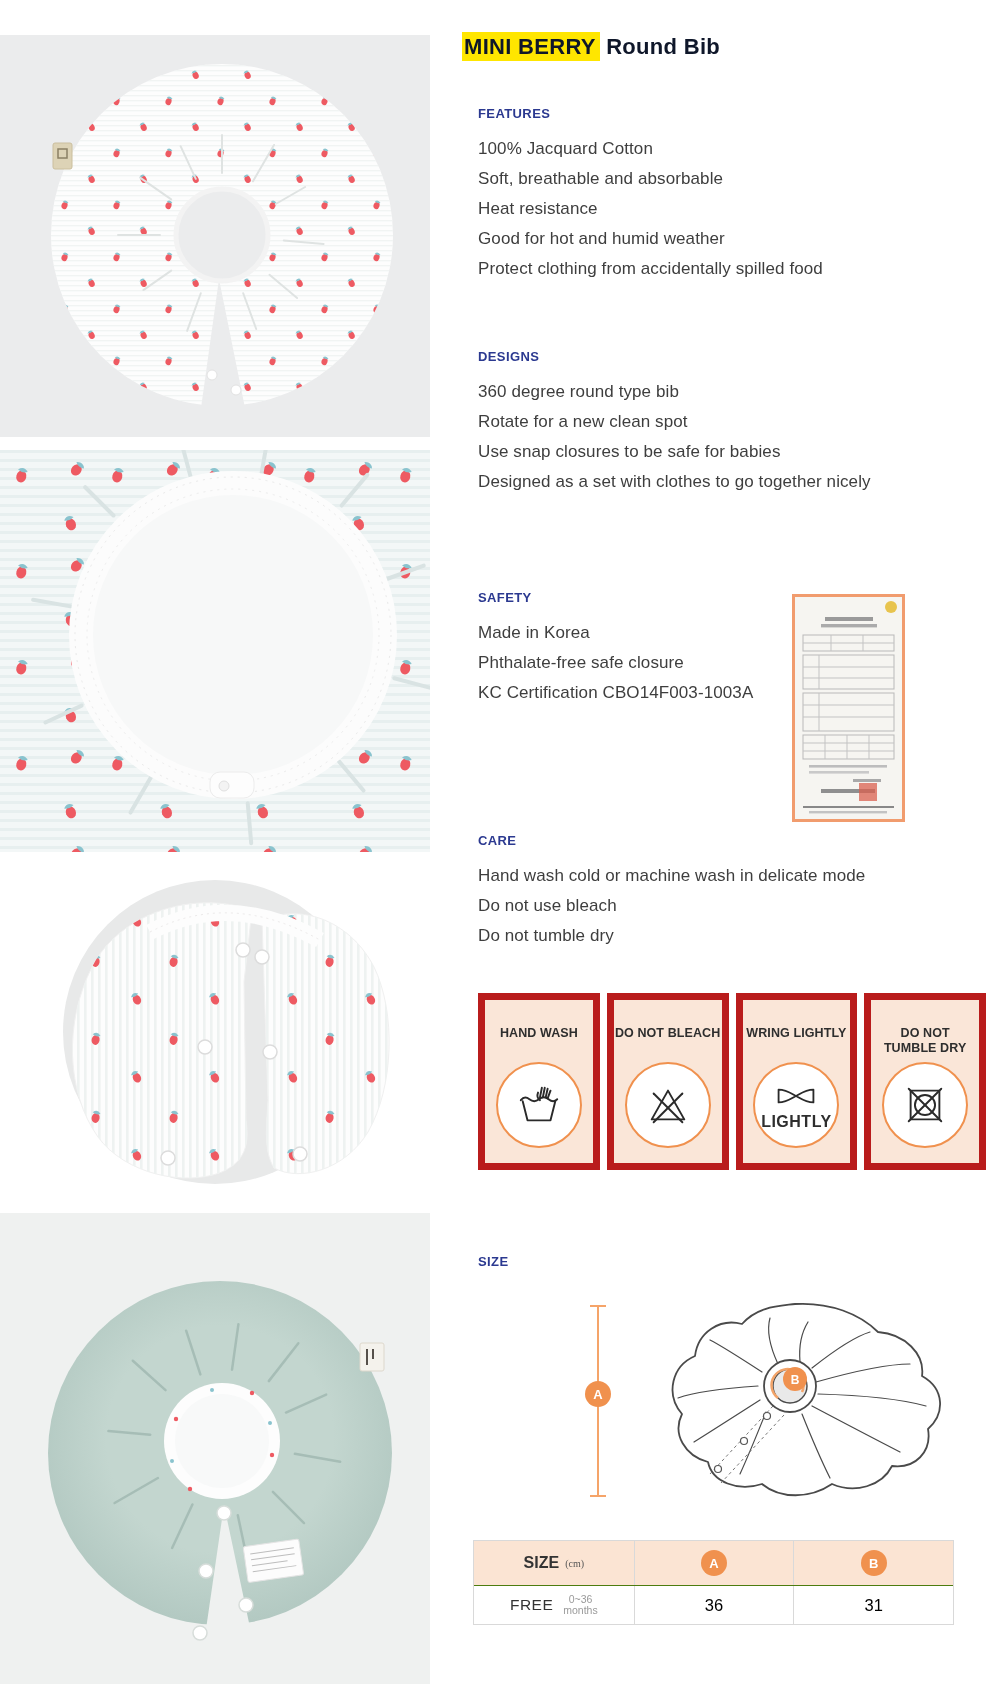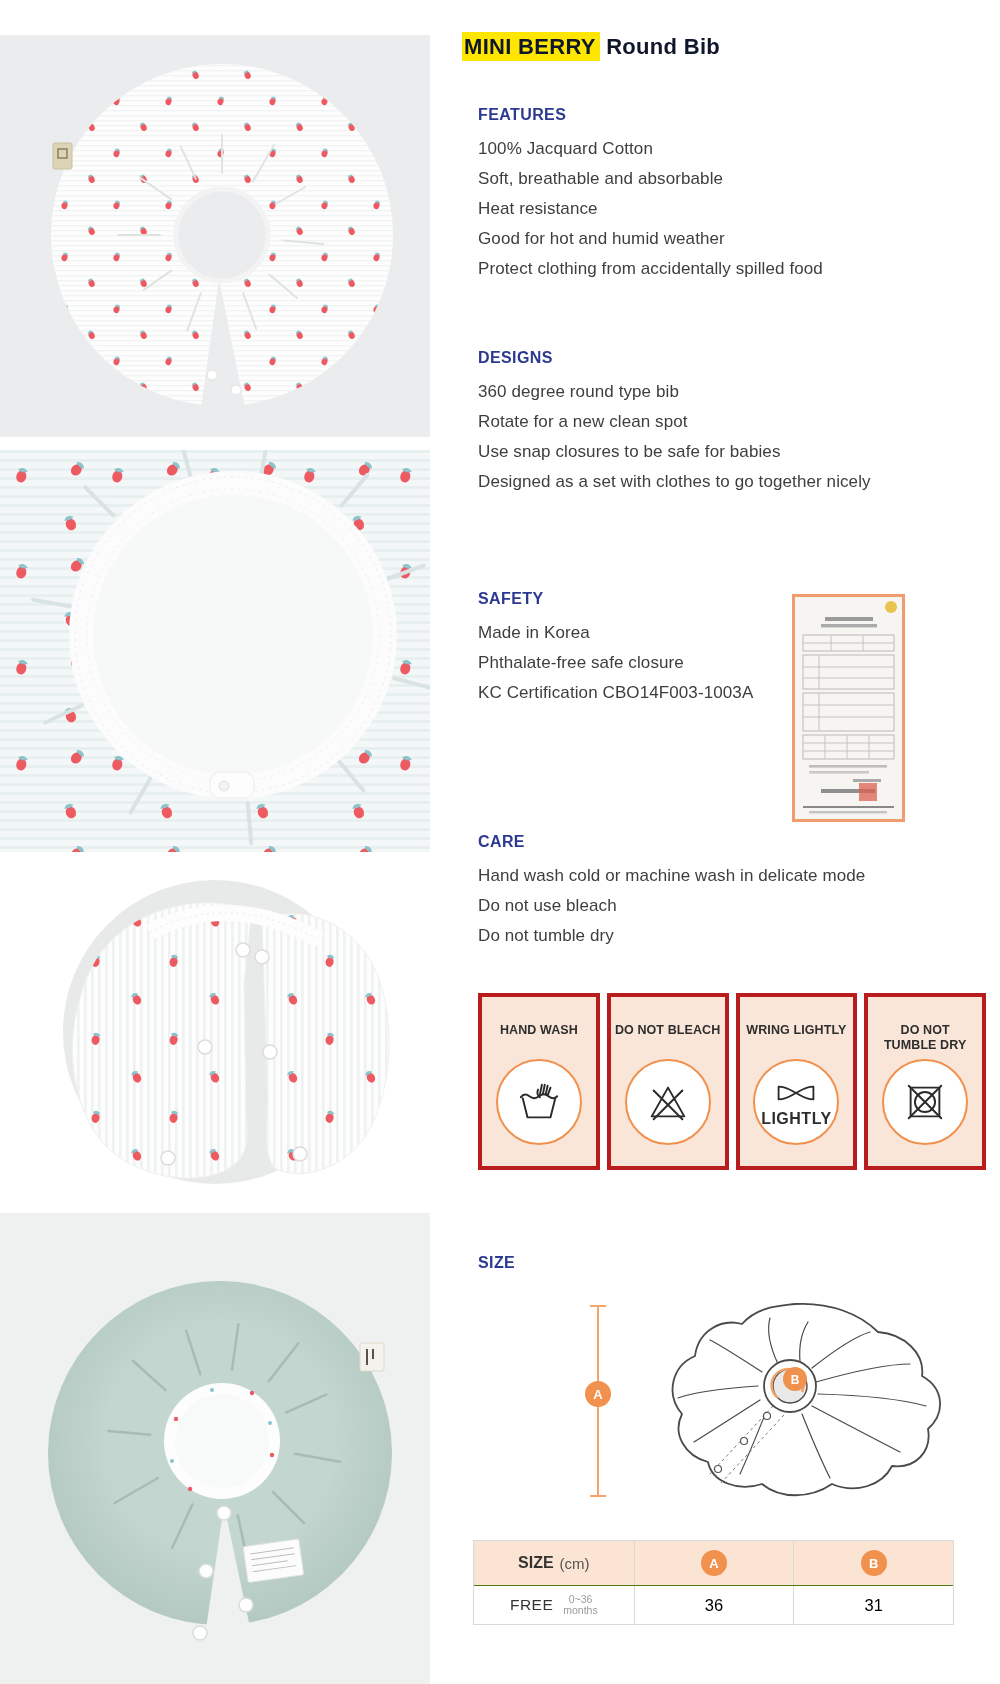--- a/index.html
+++ b/index.html
@@ -7,55 +7,55 @@
        font-family:"Liberation Sans",sans-serif;color:#3e3e3e;}
   .abs{position:absolute;}
 
   
   .photo{left:0;width:430px;overflow:hidden;}
   .photo svg{display:block;}
 
   
   .title{left:462px;top:34px;font-size:22px;font-weight:bold;color:#0f172a;letter-spacing:.3px;}
   .title .hl{background:#ffe600;padding:2px 4px 2px 2px;}
-  .sec-head{font-size:16px;font-weight:bold;color:#2b3990;letter-spacing:.4px;}
+  .sec-head{font-size:13px;font-weight:bold;color:#2b3990;letter-spacing:.4px;}
   .sec-lines{font-size:17px;line-height:30px;color:#3e3e3e;letter-spacing:.1px;white-space:nowrap;}
   .features-head{left:478px;top:106px;}
   .features-lines{left:478px;top:134px;}
   .designs-head{left:478px;top:349px;}
   .designs-lines{left:478px;top:377px;}
   .safety-head{left:478px;top:590px;}
   .safety-lines{left:478px;top:618px;}
   .care-head{left:478px;top:833px;}
   .care-lines{left:478px;top:861px;}
 
   
   .cert{left:792px;top:594px;width:113px;height:228px;border:3px solid #f19c6e;background:#f6f5f1;box-sizing:border-box;}
 
   
   .care-boxes{left:478px;top:993px;width:508px;height:177px;display:grid;grid-template-columns:repeat(4,1fr);gap:7px;}
-  .cbox{background:#fae6d8;border:4px solid #b91c1c;box-sizing:border-box;display:flex;flex-direction:column;align-items:center;}
+  .cbox{background:#fae6d8;border:7px solid #b91c1c;box-sizing:border-box;display:flex;flex-direction:column;align-items:center;}
   .cbox .lbl{margin-top:26px;height:30px;display:flex;flex-direction:column;justify-content:flex-start;
              font-size:12.5px;font-weight:bold;color:#2e2e2e;text-align:center;line-height:15px;letter-spacing:.1px;}
   .cbox .circle{margin-top:6px;width:86px;height:86px;border:2px solid #f0914e;border-radius:50%;background:#fff;
                 display:flex;flex-direction:column;align-items:center;justify-content:center;box-sizing:border-box;}
   .cbox .caption{font-size:16px;font-weight:bold;color:#2e2e2e;letter-spacing:.5px;margin-top:1px;}
 
   
   .size-head{left:478px;top:1254px;}
   .size-diagram{left:560px;top:1294px;}
 
   .size-table{left:473px;top:1540px;width:481px;border:1px solid #d9d9d9;background:#fff;box-sizing:border-box;}
   .st-row{display:grid;grid-template-columns:1fr 1fr 1fr;}
   .st-head{background:#fbe4d3;height:44px;}
   .st-body{height:38px;background:#fff;border-top:1px solid #4d7c0f;}
   .st-cell{display:flex;align-items:center;justify-content:center;border-left:1px solid #d9d9d9;gap:10px;}
   .st-cell:first-child{border-left:none;}
   .st-size{font-size:16px;font-weight:bold;color:#333;}
-  .st-unit{font-size:15px;color:#555;margin-left:-4px;}
+  .st-unit{font-size:10px;color:#555;margin-left:-4px;font-family:Liberation Serif, serif;}
   .badge{width:26px;height:26px;border-radius:50%;background:#f0914e;color:#fff;font-size:13px;font-weight:bold;
          display:flex;align-items:center;justify-content:center;}
   .st-free{font-size:15.5px;color:#333;letter-spacing:.5px;}
   .st-age{font-size:10.5px;color:#9a9a9a;line-height:11px;text-align:center;display:flex;flex-direction:column;}
   .st-val{font-size:16.5px;color:#000000;}
 </style>
 </head>
 <body>
 
 <div class="abs photo" style="top:35px;height:402px;">

